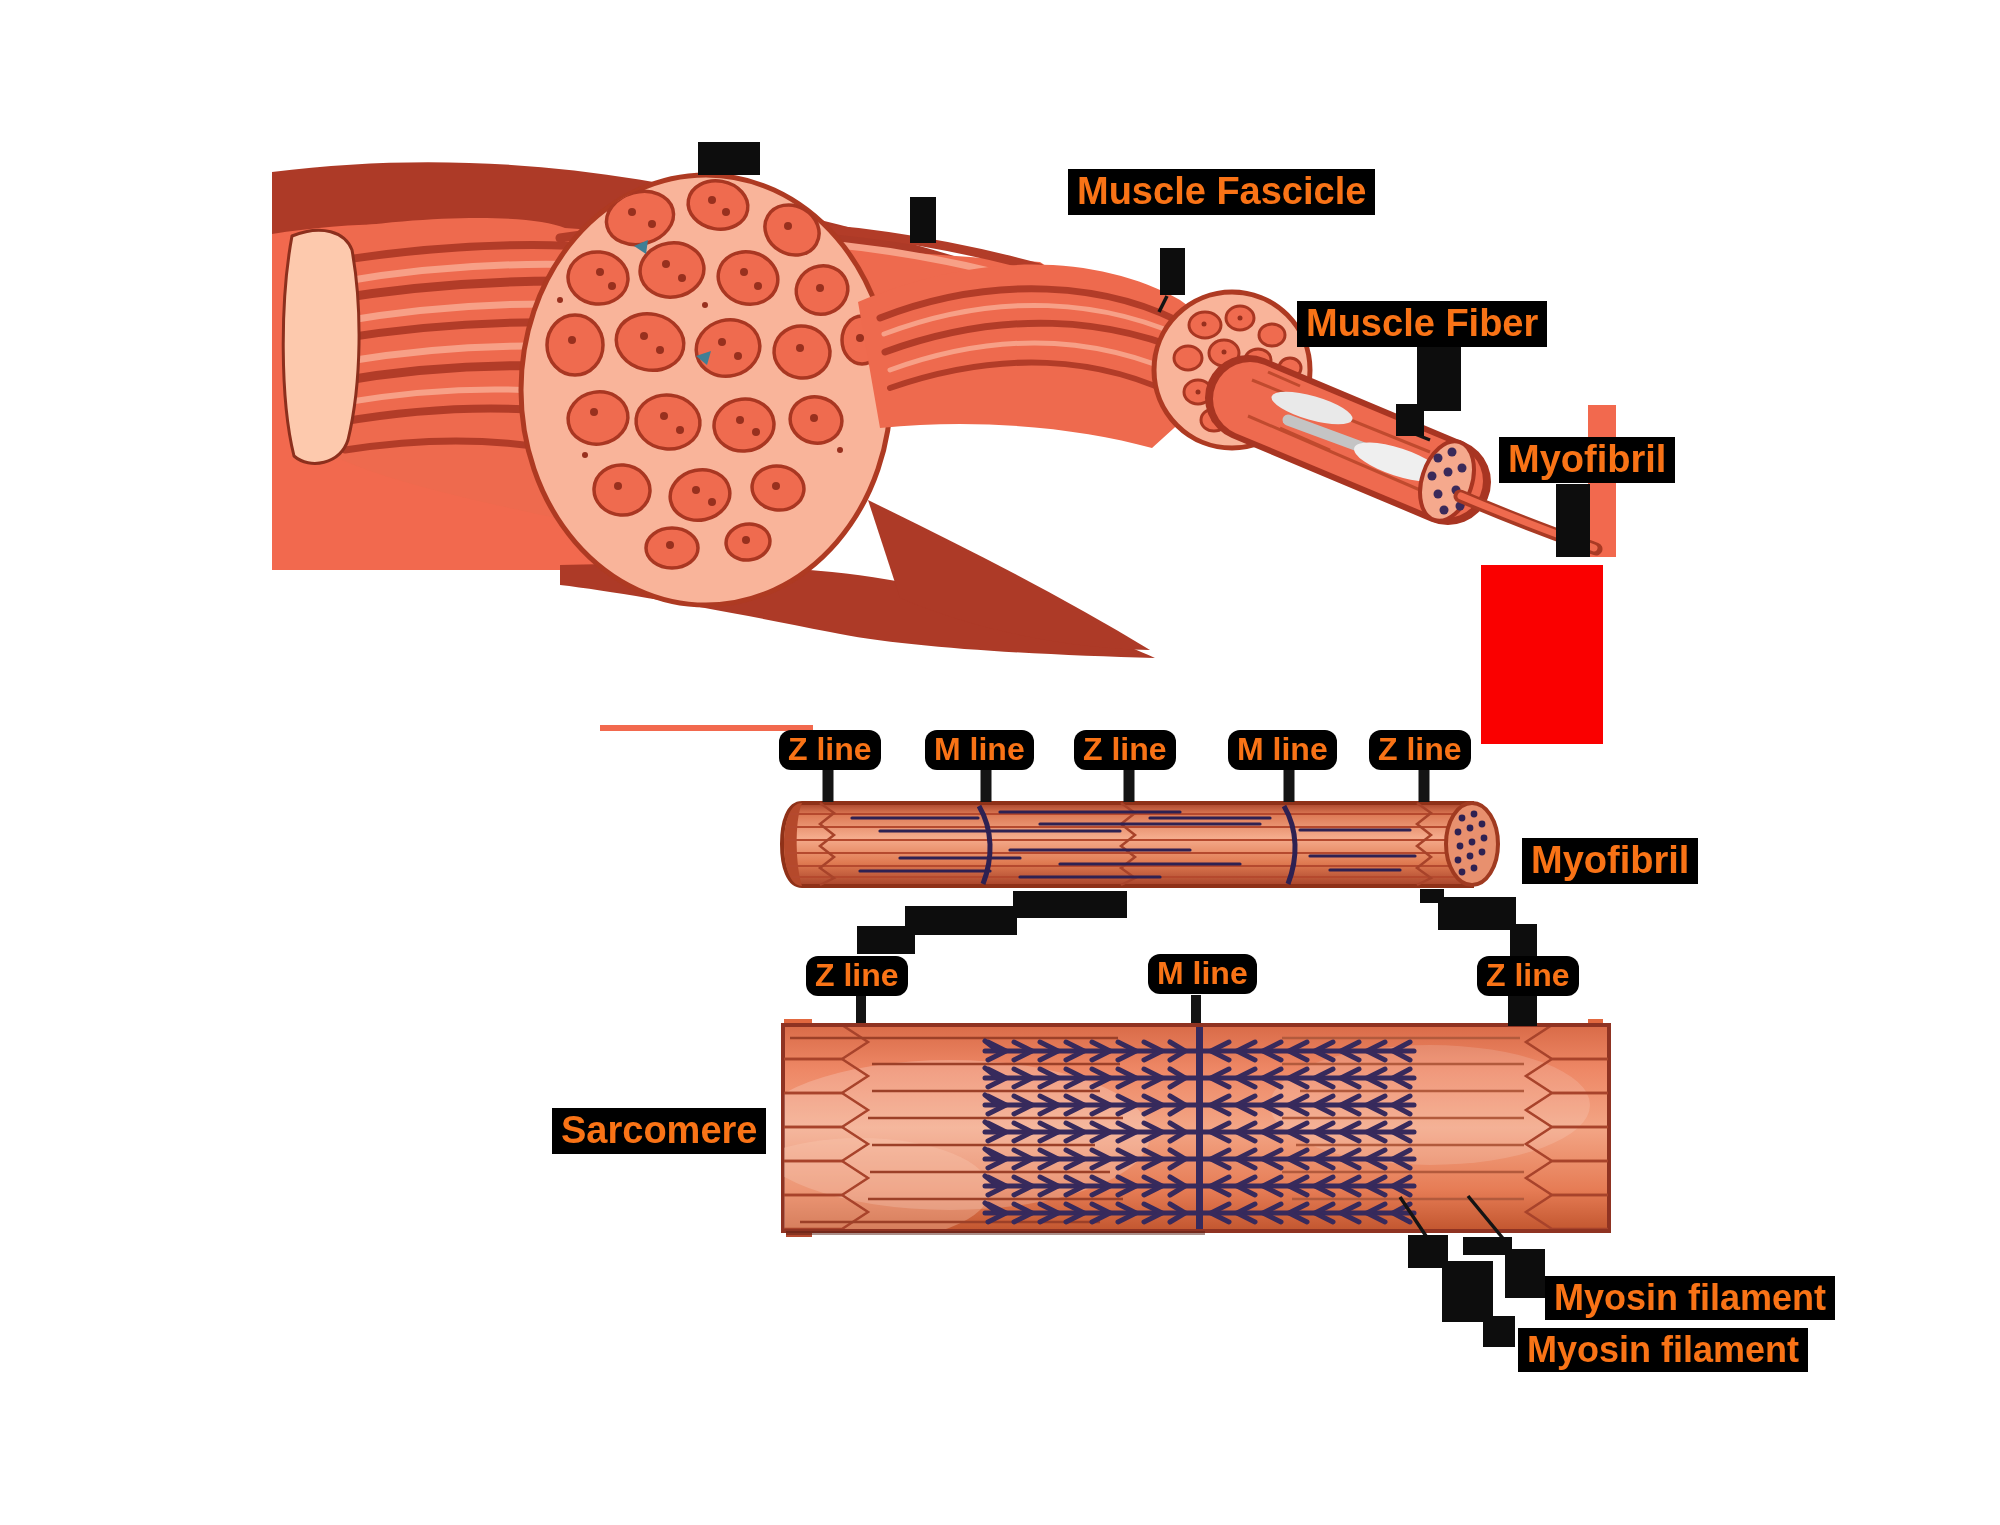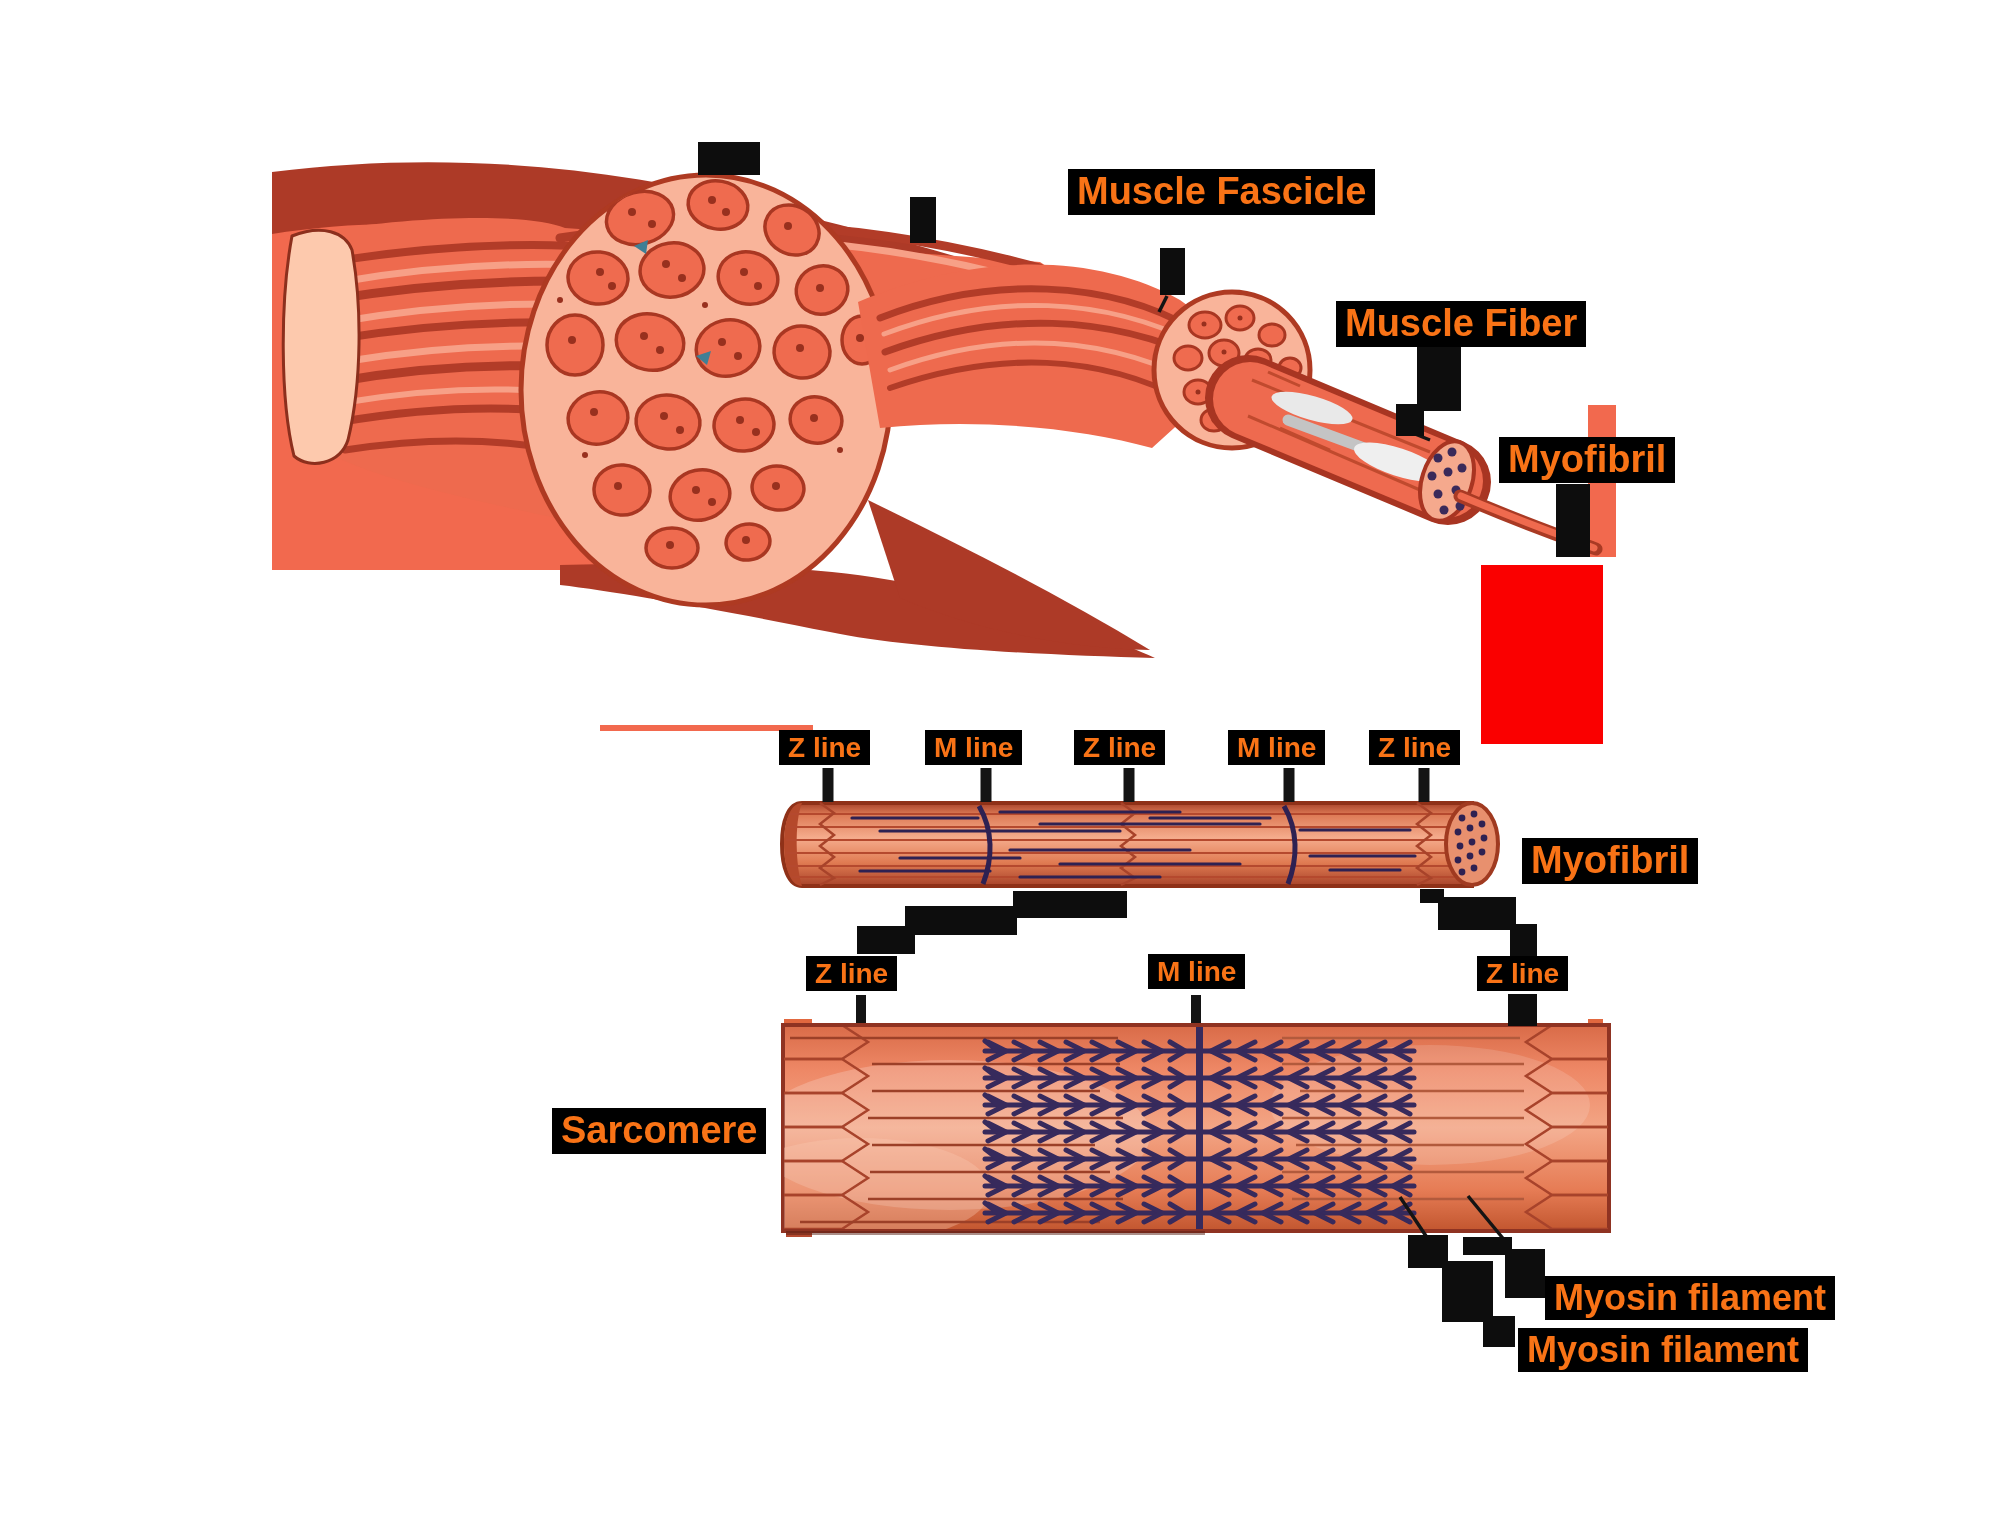--- a/index.html
+++ b/index.html
@@ -2,21 +2,21 @@
 <html><head>
 <meta charset="utf-8">
 <style>
   html,body{margin:0;padding:0;background:#ffffff;}
   #stage{position:relative;width:2000px;height:1525px;background:#ffffff;overflow:hidden;
          font-family:"Liberation Sans", sans-serif;}
   .lbl{position:absolute;background:#000000;color:#f97316;font-weight:700;
        line-height:1.05;padding:3px 9px;white-space:nowrap;}
   .fs38{font-size:38px;}
   .fs36{font-size:36px;}
-  .fs32{font-size:28px;}
+  .fs32{font-size:32px;border-radius:12px;}
   .blk{position:absolute;background:#0d0d0d;}
   svg{position:absolute;left:0;top:0;}
 </style>
 </head>
 <body>
 
 <div id="stage">
 
   <svg width="2000" height="1525" viewBox="0 0 2000 1525">
     <defs>
@@ -359,21 +359,21 @@
   <div class="blk" style="left:1438px;top:897px;width:78px;height:33px"></div>
   <div class="blk" style="left:1510px;top:924px;width:27px;height:34px"></div>
   <div class="blk" style="left:1508px;top:994px;width:29px;height:32px"></div>
   <div class="blk" style="left:1408px;top:1235px;width:40px;height:33px"></div>
   <div class="blk" style="left:1463px;top:1237px;width:49px;height:18px"></div>
   <div class="blk" style="left:1505px;top:1249px;width:40px;height:49px"></div>
   <div class="blk" style="left:1442px;top:1261px;width:51px;height:61px"></div>
   <div class="blk" style="left:1483px;top:1316px;width:32px;height:31px"></div>
 
   <div class="lbl fs38" style="left:1068px;top:169px">Muscle Fascicle</div>
-  <div class="lbl fs38" style="left:1336px;top:301px">Muscle Fiber</div>
+  <div class="lbl fs38" style="left:1297px;top:301px">Muscle Fiber</div>
   <div class="lbl fs38" style="left:1499px;top:437px">Myofibril</div>
 
   <div class="lbl fs32" style="left:779px;top:730px">Z line</div>
   <div class="lbl fs32" style="left:925px;top:730px">M line</div>
   <div class="lbl fs32" style="left:1074px;top:730px">Z line</div>
   <div class="lbl fs32" style="left:1228px;top:730px">M line</div>
   <div class="lbl fs32" style="left:1369px;top:730px">Z line</div>
 
   <div class="lbl fs38" style="left:1522px;top:838px">Myofibril</div>
 

